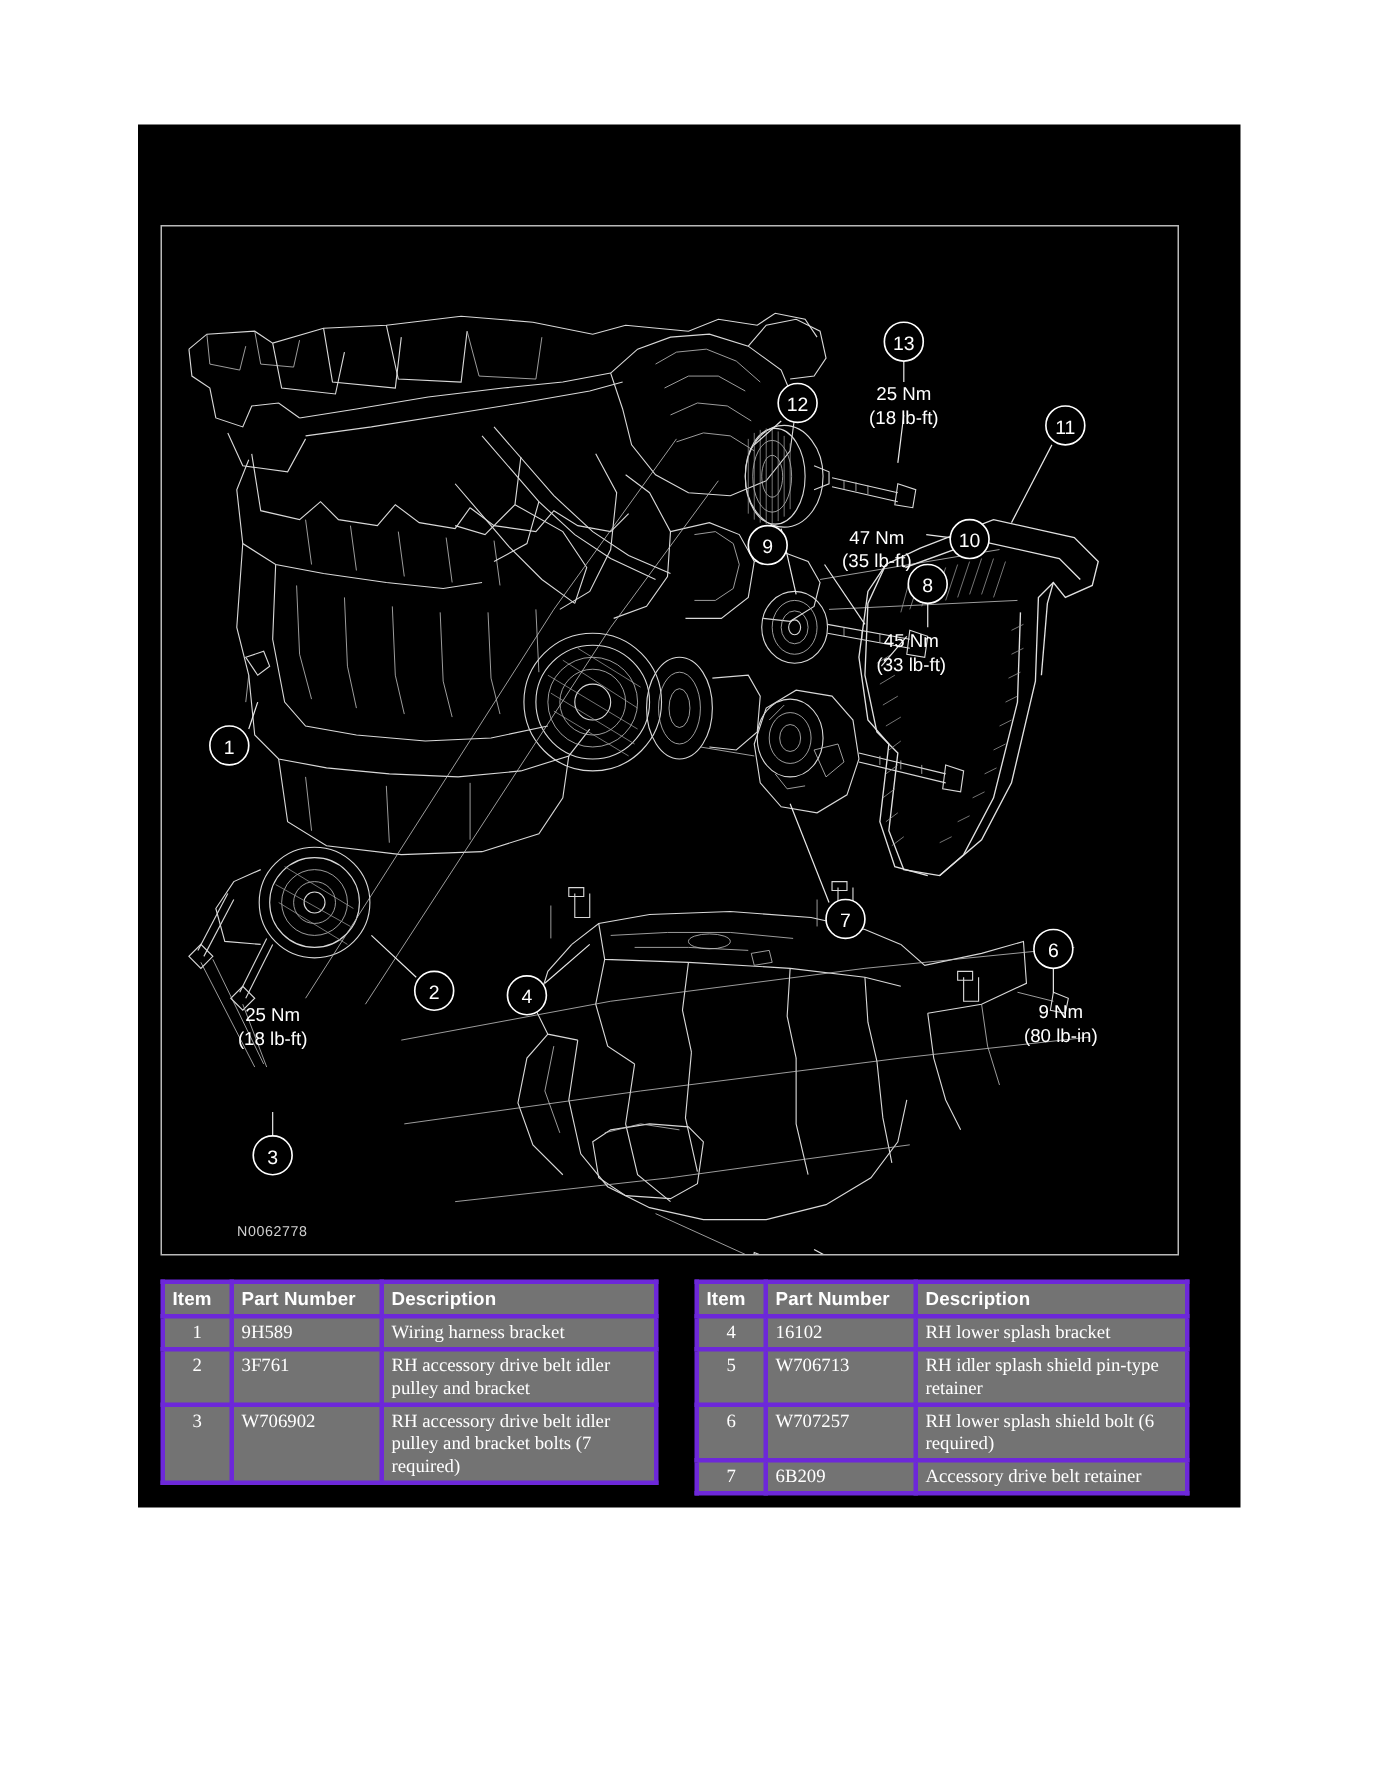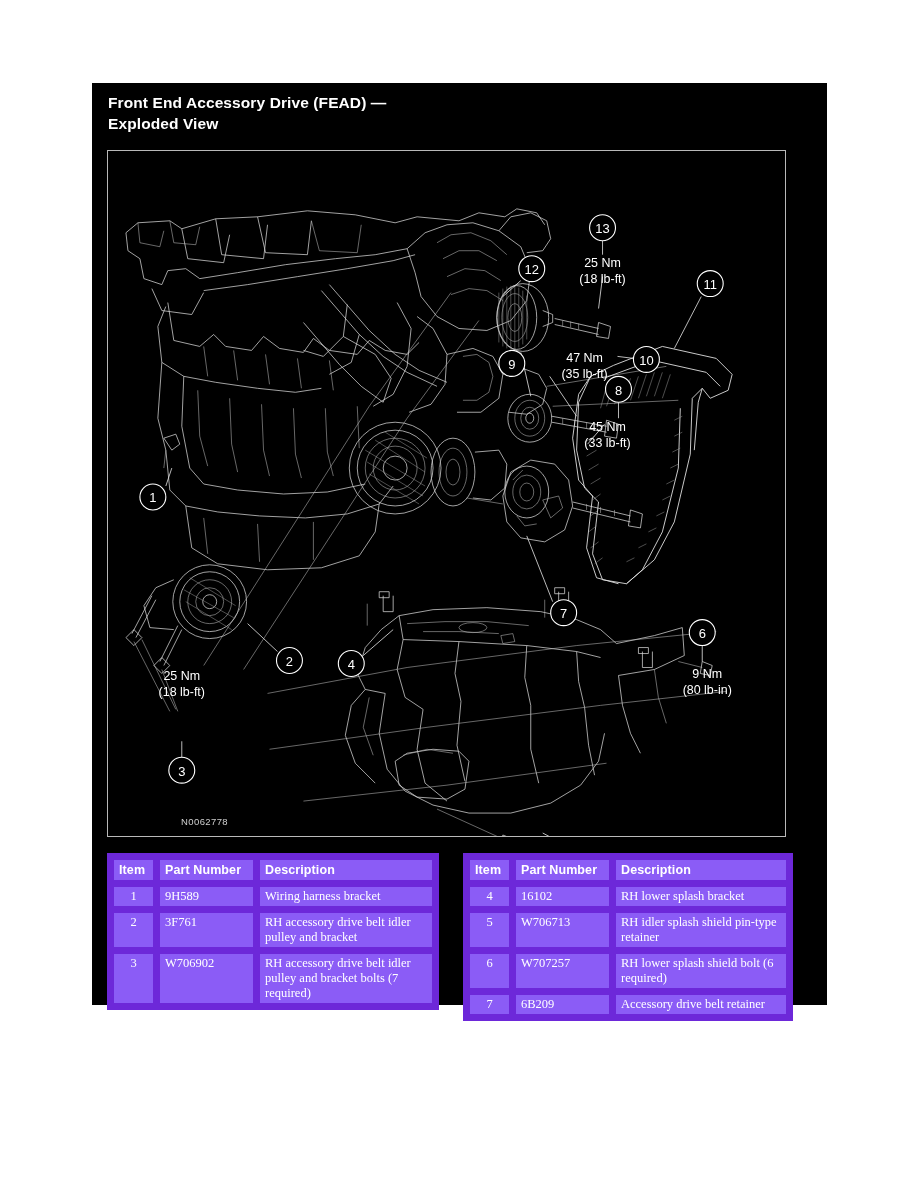--- a/index.html
+++ b/index.html
@@ -56,45 +56,45 @@
   }
   #figure-svg {
     position: absolute;
     left: 0; top: 0;
     width: 100%;
     height: 100%;
     display: block;
   }
   #figure-id {
     position: absolute;
-    left: 28px;
+    left: 5px;
     bottom: 9px;
     font-family: "Liberation Sans", sans-serif;
     font-size: 9.5px;
     letter-spacing: .4px;
     color: #cfcfcf;
     padding-left: 45px;
   }
 
   
   .parts-table {
     position: absolute;
     border-collapse: collapse;
     table-layout: fixed;
     color: #ffffff;
   }
   #parts-table-left  { left: 15px;  top: 770px; width: 332px; }
   #parts-table-right { left: 371px; top: 770px; width: 330px; }
 
   .parts-table th,
   .parts-table td {
-    border: 7px solid #6d28d9;
+    border: 3px solid #6d28d9;
     padding: 2px 5px;
     vertical-align: top;
-    background: #8b5cf6;
+    background: #737373;
   }
   .parts-table th {
     font-family: "Liberation Sans", sans-serif;
     font-weight: bold;
     font-size: 12.5px;
     text-align: left;
     padding-top: 3px;
     padding-bottom: 3px;
     letter-spacing: .1px;
   }
@@ -135,22 +135,20 @@
     font-family: "Liberation Sans", sans-serif;
     font-size: 12.5px;
     text-anchor: middle;
   }
 </style>
 </head>
 <body>
 
 <div id="doc-page">
 
-  <div id="doc-title">Front End Accessory Drive (FEAD) —
-Exploded View</div>
 
   <div id="figure-panel">
 
     <svg id="figure-svg" viewBox="0 0 679 687" preserveAspectRatio="none">
 
       <g>
 
         <path class="ln" d="M18 82 L30 72 L62 70 L74 78 L108 68 L150 66 L200 60 L248 64 L288 72
                             L310 66 L352 70 L372 62 L398 66 L410 58 L430 62 L438 74"></path>
         <path class="ln" d="M18 82 L20 100 L32 108 L36 128 L54 134 L60 120 L78 118 L92 128"></path>

